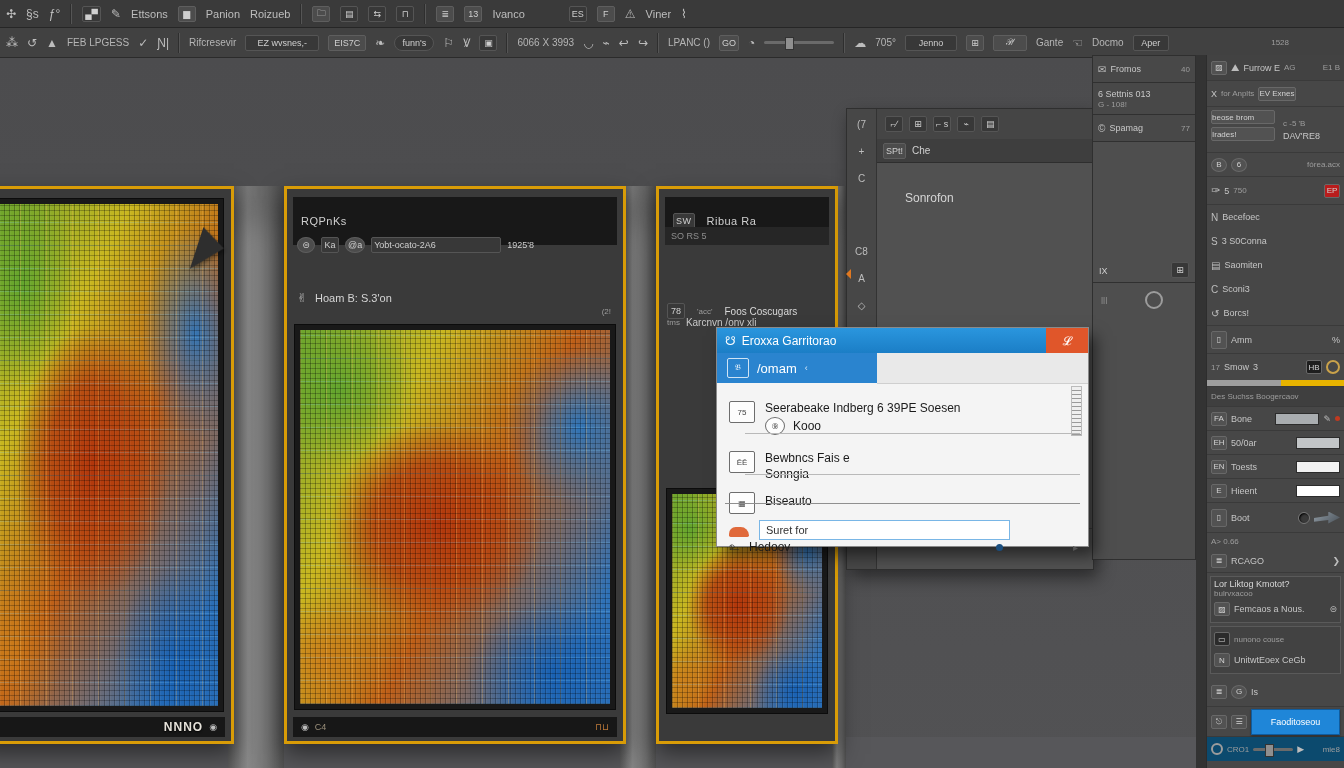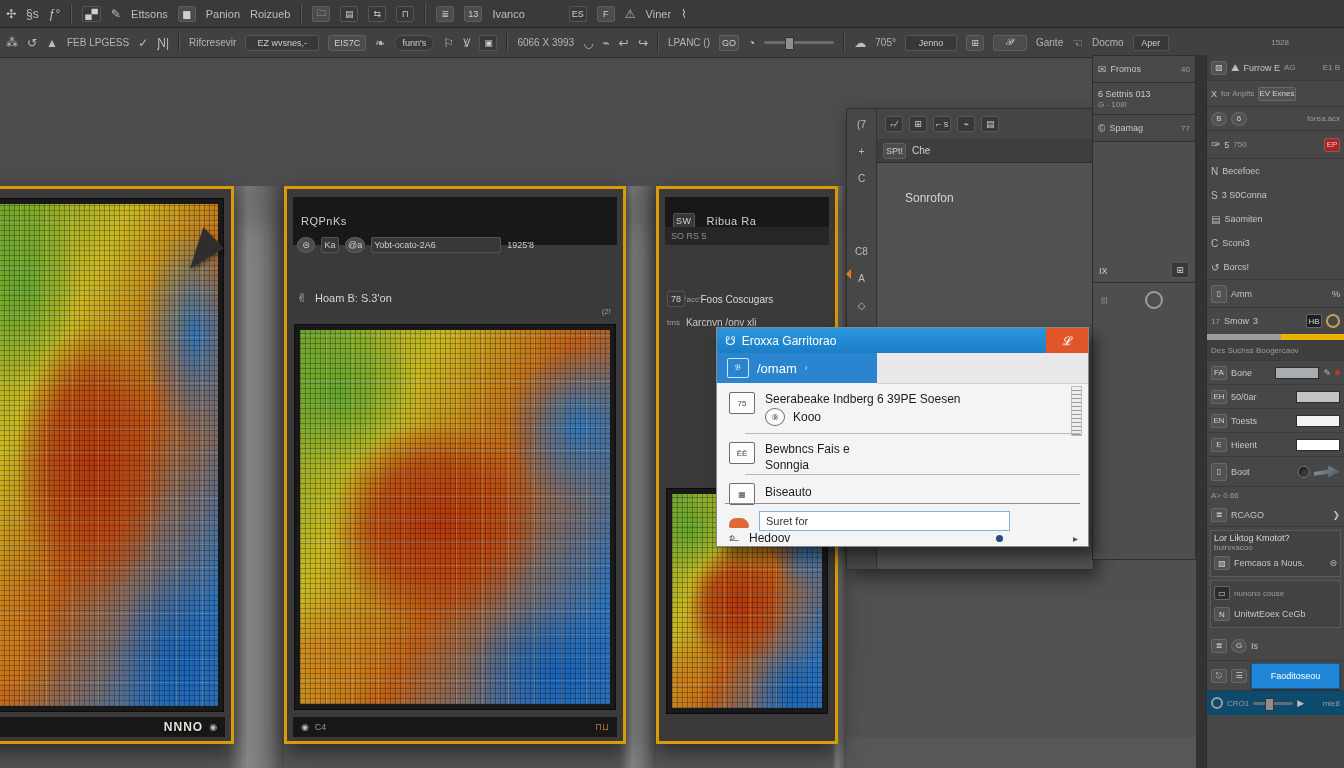--- a/index.html
+++ b/index.html
@@ -80,21 +80,21 @@
   .shape3d{width:26px;height:12px;background:linear-gradient(135deg,#8f9aa3,#4a525a);clip-path:polygon(0 55%,55% 35%,55% 0,100% 50%,55% 100%,55% 70%,0 85%);}
   
   .menu{left:716px;top:327px;width:371px;height:218px;background:#f4f4f4;border:1px solid #8a8a8a;
         box-shadow:7px 9px 14px rgba(0,0,0,.5);font-size:12px;color:#1b1b1b;z-index:60;}
   .menu-title{position:absolute;left:0;top:0;right:0;height:25px;background:linear-gradient(#2a96de,#1b7ec6);
               display:flex;align-items:center;gap:6px;padding:0 8px;color:#fff;font-size:12px;box-sizing:border-box;}
   .menu-close{position:absolute;right:0;top:0;width:42px;height:25px;background:#e0562a;display:flex;align-items:center;justify-content:center;color:#fff;font-size:13px;}
   .menu-sel{position:absolute;left:0;top:25px;width:160px;height:30px;background:#2a84cf;color:#fff;
             display:flex;align-items:center;gap:8px;padding:0 10px;box-sizing:border-box;font-size:13px;}
   .menu-selrest{position:absolute;left:160px;top:25px;right:0;height:30px;background:#e9e9e9;border-bottom:1px solid #cfcfcf;}
-  .mi{position:absolute;left:0;right:0;display:flex;align-items:flex-start;gap:10px;padding:4px 10px 0 12px;box-sizing:border-box;}
+  .mi{position:absolute;left:0;right:0;display:flex;align-items:flex-start;gap:10px;padding:4px 10px 0 12px;box-sizing:border-box;margin-top:9px;}
   .mi .icon{width:24px;height:20px;border:1px solid #6d6d6d;border-radius:2px;display:flex;align-items:center;justify-content:center;font-size:8px;color:#444;background:#fdfdfd;flex:0 0 auto;}
   .menu-sep{position:absolute;left:28px;right:8px;height:1px;background:#b9b9b9;}
   .menu-scroll{position:absolute;right:6px;top:26px;width:9px;height:48px;background:repeating-linear-gradient(0deg,#9a9a9a 0 1px,#efefef 1px 4px);border:1px solid #bbb;}
   .mfield{border:1px solid #79b6e6;background:#fff;height:18px;display:flex;align-items:center;padding:0 6px;font-size:11px;color:#333;flex:1;}
   .cloud{width:20px;height:10px;background:#e0693a;border-radius:8px 10px 2px 2px;position:relative;flex:0 0 auto;margin-top:4px;}
   
   .cursor-arrow{left:196px;top:172px;width:0;height:0;border-left:26px solid #2e2e2e;border-top:14px solid transparent;border-bottom:30px solid transparent;transform:rotate(18deg);filter:drop-shadow(2px 2px 2px rgba(0,0,0,.4));z-index:5;}
   .smalltxt{font-size:8px;color:#9d9d9d;}
 </style>
 </head>
@@ -220,21 +220,21 @@
       </div>
     </div>
 
     <div class="doc" style="left:656px;top:128px;width:176px;height:552px">
       <div class="doc-inner">
         <div class="doc-title" style="top:8px;gap:12px">
           <span class="ib dark">SW</span>
           <span>Ribua Ra</span>
         </div>
         <div class="doc-strip" style="left:6px;right:6px;top:38px;height:18px">SO RS 5</div>
-        <div class="row" style="position:absolute;left:8px;top:102px;gap:0;font-size:10px;color:#d8d8d8">
+        <div class="row" style="position:absolute;left:8px;top:114px;gap:12px;font-size:10px;color:#d8d8d8">
           <span class="ib dark">78</span>
           <span class="smalltxt">'acc'</span>
           <span>Foos Coscugars</span>
         </div>
         <div class="row" style="position:absolute;left:8px;top:128px;gap:6px;font-size:10px;color:#c9c9c9">
           <span class="smalltxt">tms</span>
           <span>Karcnvn /onv xli</span>
         </div>
         <div class="thermal" style="left:8px;top:300px;right:8px;bottom:28px"></div>
       </div>
@@ -308,20 +308,30 @@
       <span style="flex:1"></span>
       <span class="smalltxt">E1 B</span>
     </div>
 
     <div class="sb-row" style="height:26px">
       <span>X</span>
       <span class="smalltxt">for Anplts</span>
       <span class="sb-ib">EV Exnes</span>
     </div>
 
+    <div class="sb-row" style="height:46px;align-items:stretch;padding:3px 4px">
+      <div style="display:flex;flex-direction:column;gap:3px">
+        <span class="sb-ib" style="min-width:64px;justify-content:flex-start">beose brom</span>
+        <span class="sb-ib" style="min-width:64px;justify-content:flex-start">Irades!</span>
+      </div>
+      <div style="display:flex;flex-direction:column;gap:3px;justify-content:center;margin-left:4px">
+        <span class="smalltxt">c -5 'B</span>
+        <span>DAV'RE8</span>
+      </div>
+    </div>
 
     <div class="sb-row" style="height:24px">
       <span class="sb-ib" style="border-radius:50%">B</span>
       <span class="sb-ib" style="border-radius:50%">6</span>
       <span style="flex:1"></span>
       <span class="smalltxt">fórea.acx</span>
     </div>
 
     <div class="sb-row" style="height:28px">
       <span class="glyph" style="font-size:11px">✑</span>

